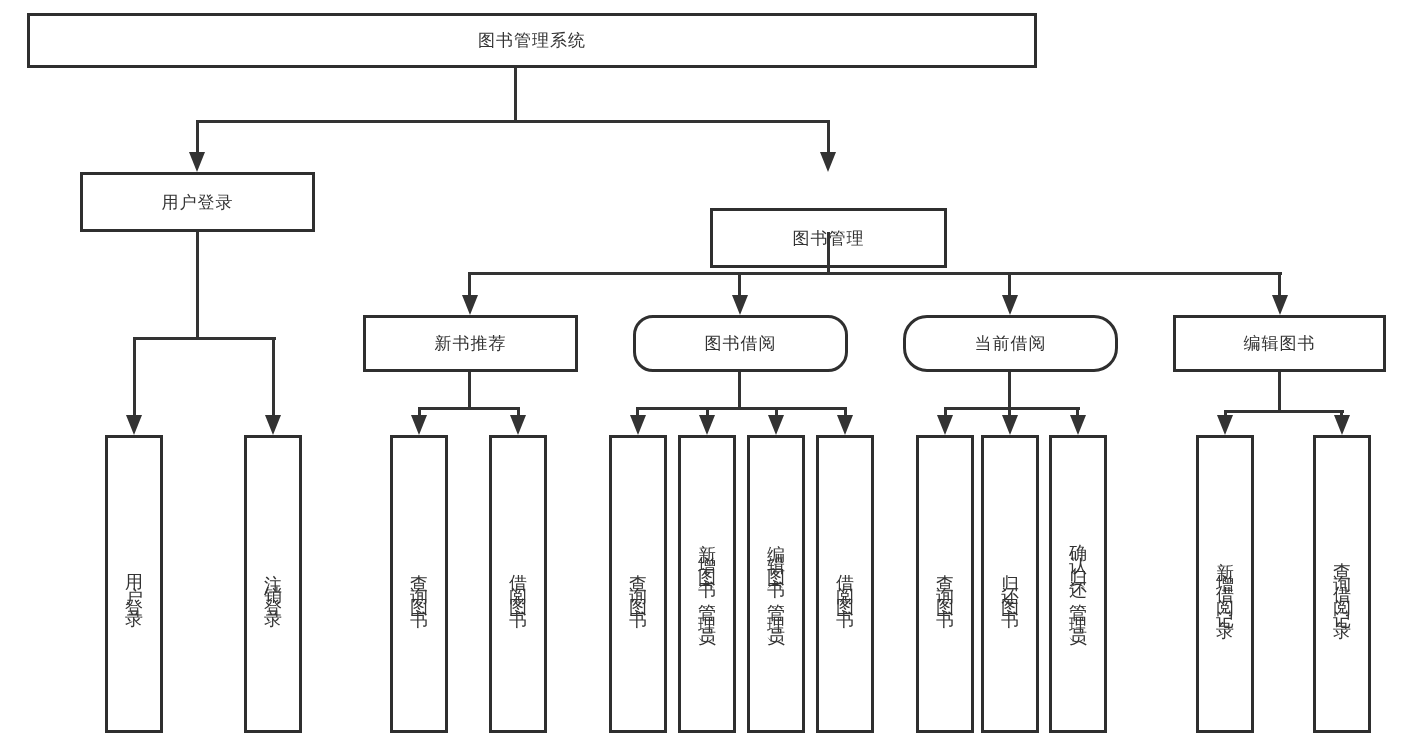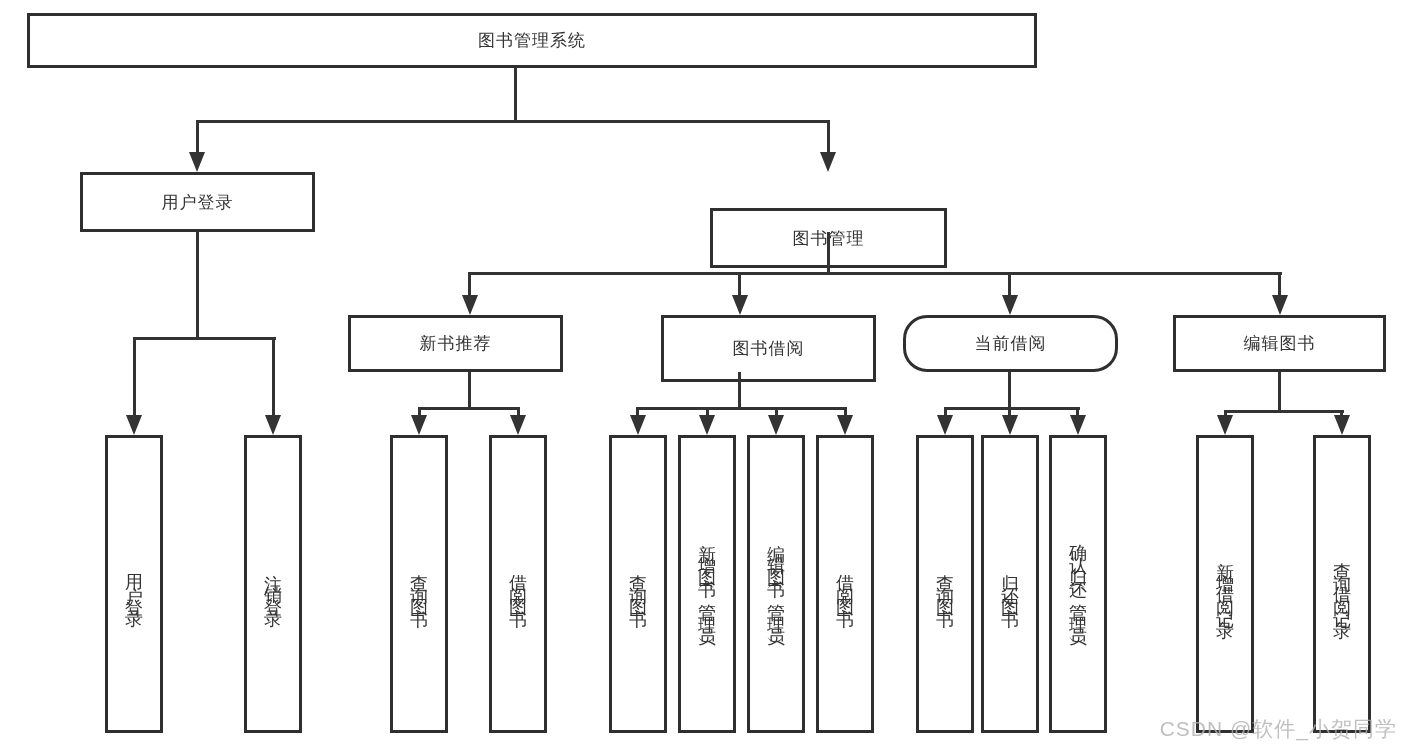--- a/index.html
+++ b/index.html
@@ -33,22 +33,22 @@
   .hline{position:absolute;height:3px;background:var(--line);}
   .arrow{
     position:absolute;width:0;height:0;
     border-left:8px solid transparent;border-right:8px solid transparent;
     border-top:20px solid var(--line);
   }
   
   #n-root{left:10px;top:13px;width:1010px;height:55px;margin-left:17px;}
   #n-user-login{left:80px;top:172px;width:235px;height:60px;}
   #n-book-mgmt{left:710px;top:172px;width:237px;height:60px;margin-top:36px;}
-  #n-new-rec{left:348px;top:315px;width:215px;height:57px;}
-  #n-book-borrow{left:661px;top:315px;width:215px;height:67px;}
+  #n-new-rec{left:363px;top:315px;width:215px;height:57px;}
+  #n-book-borrow{left:633px;top:315px;width:215px;height:57px;border-radius:20px;}
   #n-current-borrow{left:903px;top:315px;width:215px;height:57px;border-radius:24px;}
   #n-borrow-record{left:1173px;top:315px;width:213px;height:57px;}
   
   #l-user-login{left:105px;}
   #l-logout{left:244px;}
   #l-nb-query{left:390px;}
   #l-nb-borrow{left:489px;}
   #l-bb-query{left:609px;}
   #l-bb-add{left:678px;}
   #l-bb-edit{left:747px;}
@@ -188,14 +188,13 @@
     <span class="vtext">确认归还（管理员）</span>
   </div>
 
   <div class="leaf" id="l-br-add">
     <span class="vtext">新增借阅记录</span>
   </div>
   <div class="leaf" id="l-br-query">
     <span class="vtext">查询借阅记录</span>
   </div>
 
-  <div id="watermark">CSDN @软件_小贺同学</div>
 </div>
 
 </body></html>

